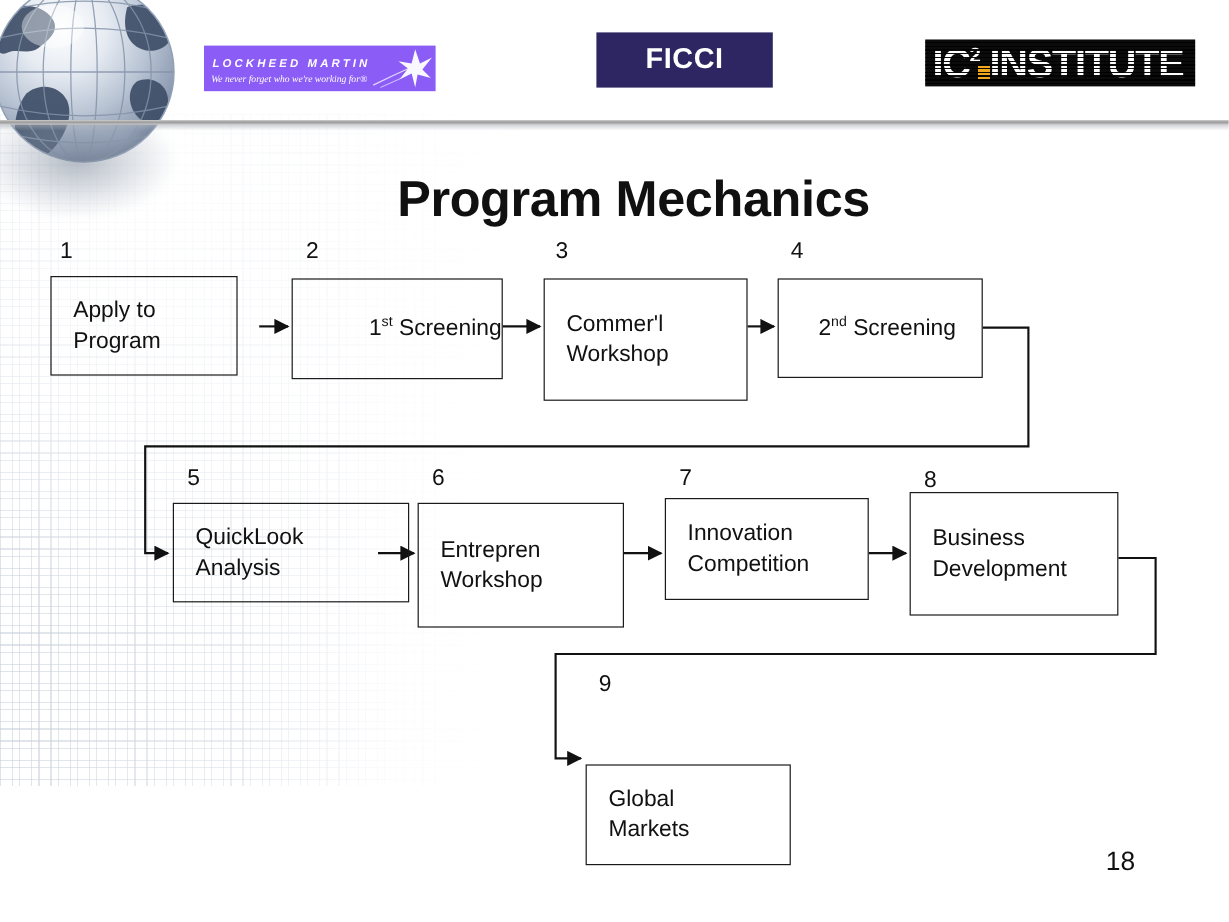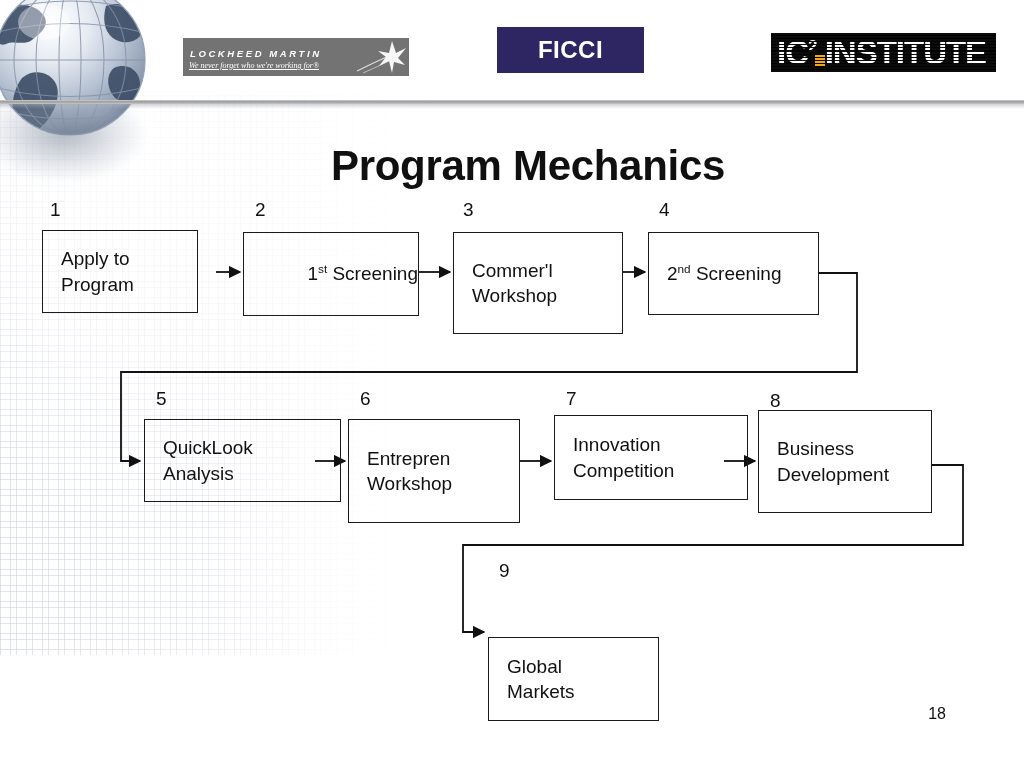--- a/index.html
+++ b/index.html
@@ -71,23 +71,23 @@
     background: radial-gradient(ellipse at 45% 40%, rgba(120,132,150,.55) 0%, rgba(160,170,185,.28) 45%, rgba(255,255,255,0) 72%);
     filter: blur(3px);
   }
 
   
   .logo {
     position: absolute;
     box-sizing: border-box;
   }
   #logo-lockheed {
-    left: 183px; top: 38px;
-    width: 226px; height: 38px;
-    background: #737373;
+    left: 170px; top: 38px;
+    width: 193px; height: 38px;
+    background: #8b5cf6;
     overflow: hidden;
   }
   #logo-lockheed .lm-name {
     position: absolute;
     left: 7px; top: 10px;
     color: #ffffff;
     font-size: 9.5px;
     font-weight: bold;
     font-style: italic;
     letter-spacing: 2.6px;
@@ -95,21 +95,20 @@
     white-space: nowrap;
   }
   #logo-lockheed .lm-tag {
     position: absolute;
     left: 6px; top: 23px;
     color: #ffffff;
     font-size: 8px;
     font-style: italic;
     font-family: "Liberation Serif", serif;
     white-space: nowrap;
-    text-decoration: underline;
   }
   #logo-lockheed .lm-star { position: absolute; right: 2px; top: 1px; }
 
   #logo-ficci {
     left: 497px; top: 27px;
     width: 147px; height: 46px;
     background: #2d2663;
     display: flex;
     align-items: center;
     justify-content: center;
@@ -202,21 +201,21 @@
   .node sup { font-size: 0.62em; }
   .node-num {
     position: absolute;
     font-size: 19px;
     color: #111111;
     font-family: "Liberation Sans", sans-serif;
   }
   #page-number {
     position: absolute;
     right: 78px; top: 705px;
-    font-size: 16px;
+    font-size: 22px;
     color: #111111;
     font-family: "Liberation Sans", sans-serif;
   }
 </style>
 </head>
 <body>
 
 <div id="bg-watermark"></div>
 <div id="bg-sheen"></div>
 
@@ -320,35 +319,35 @@
 
 <div class="node" style="left:243px; top:232px; width:176px; height:84px;align-items:flex-end;">
   <span class="node-text"><span>1</span><sup>st</sup><span> Screening</span></span>
 </div>
 
 <div class="node" style="left:453px; top:232px; width:170px; height:102px;">
   <span class="node-text">Commer'l
 Workshop</span>
 </div>
 
-<div class="node" style="left:648px; top:232px; width:171px; height:83px;">
+<div class="node" style="left:648px; top:232px; width:171px; height:83px;padding-left:15px;">
   <span class="node-text"><span>2</span><sup>nd</sup><span> Screening</span></span>
 </div>
 
 <div class="node" style="left:144px; top:419px; width:197px; height:83px;">
   <span class="node-text">QuickLook
 Analysis</span>
 </div>
 
 <div class="node" style="left:348px; top:419px; width:172px; height:104px;">
   <span class="node-text">Entrepren
 Workshop</span>
 </div>
 
-<div class="node" style="left:554px; top:415px; width:194px; height:85px;">
+<div class="node" style="left:554px; top:415px; width:170px; height:85px;">
   <span class="node-text">Innovation
 Competition</span>
 </div>
 
 <div class="node" style="left:758px; top:410px; width:174px; height:103px;">
   <span class="node-text">Business
 Development</span>
 </div>
 
 <div class="node" style="left:488px; top:589px; width:171px; height:84px;margin-top:48px;">

